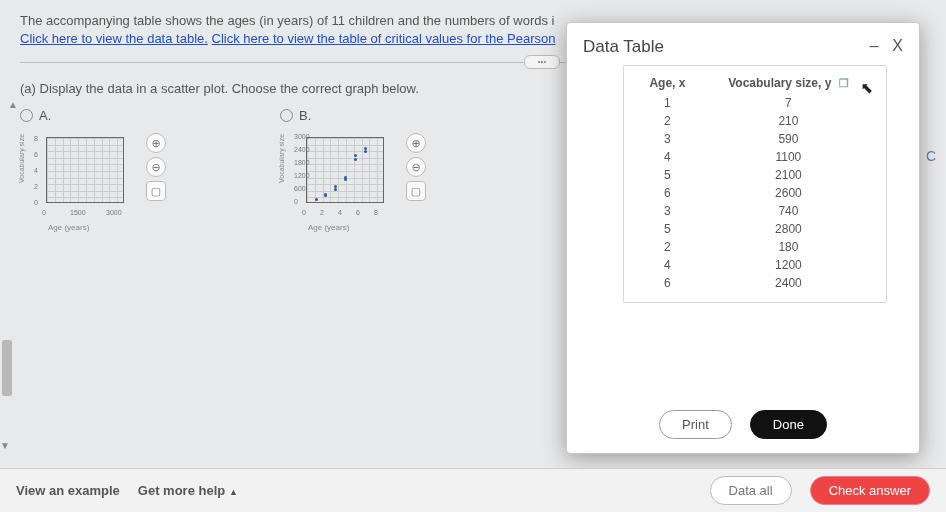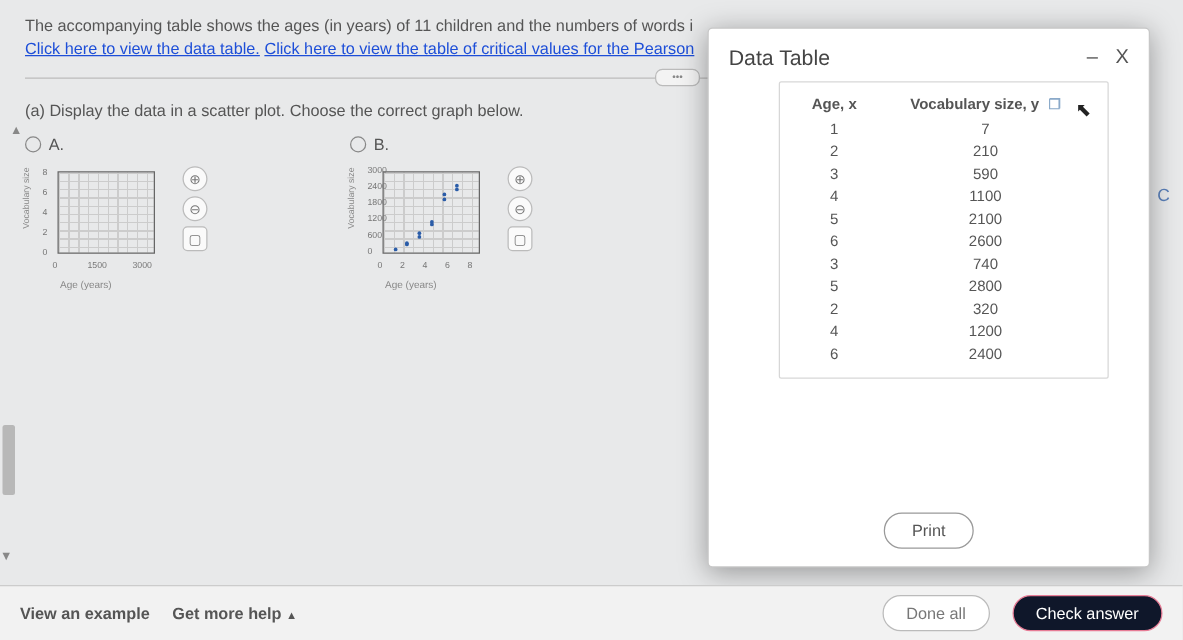--- a/index.html
+++ b/index.html
@@ -67,21 +67,21 @@
     position:absolute; left:0; bottom:0; width:946px; height:44px;
     background:#f2f2f2; border-top:1px solid #ccc;
     display:flex; align-items:center; padding:0 16px; gap:18px;
     font-size:13px; color:#555; font-weight:bold;
   }
   .footer .spacer { flex:1; }
   .pill-btn {
     padding:6px 18px; border-radius:18px; font-size:13px; font-weight:normal;
     border:1px solid #bbb; background:#fff; color:#777;
   }
-  .pill-btn.check { background:#0f172a; border-color:#e77c96; color:#fff; }
+  .pill-btn.check { background:#ef4444; border-color:#e77c96; color:#fff; }
 
   
   .modal {
     position:absolute; left:566px; top:22px; width:354px; height:432px;
     background:#fff; border:1px solid #c7c7c7; border-radius:4px;
     box-shadow:0 4px 22px rgba(0,0,0,0.35);
     padding:14px 16px 12px 16px;
   }
   .modal-head { display:flex; align-items:flex-start; justify-content:space-between; }
   .modal-title { font-size:17px; color:#444; }
@@ -265,40 +265,41 @@
           <tr>
             <td>3</td>
             <td>740</td>
           </tr>
           <tr>
             <td>5</td>
             <td>2800</td>
           </tr>
           <tr>
             <td>2</td>
-            <td>320</td>
+            <td>180</td>
           </tr>
           <tr>
             <td>4</td>
             <td>1200</td>
           </tr>
           <tr>
             <td>6</td>
             <td>2400</td>
           </tr>
         </tbody>
     </table>
   </div>
 
   <div class="modal-foot">
     <button class="m-btn">Print</button>
+    <button class="m-btn done">Done</button>
   </div>
 </div>
 
 <div class="footer">
   <span>View an example</span>
   <span>
     <span>Get more help</span> <span style="font-size:9px">▲</span>
   </span>
   <span class="spacer"></span>
-  <button class="pill-btn">Done all</button>
+  <button class="pill-btn">Data all</button>
   <button class="pill-btn check">Check answer</button>
 </div>
 
 </body></html>

